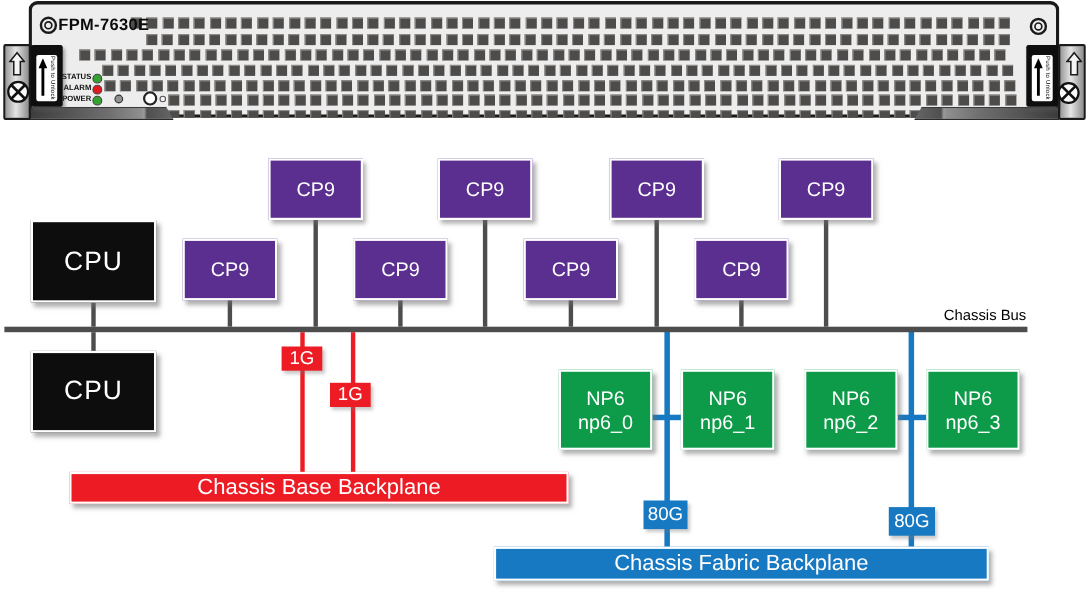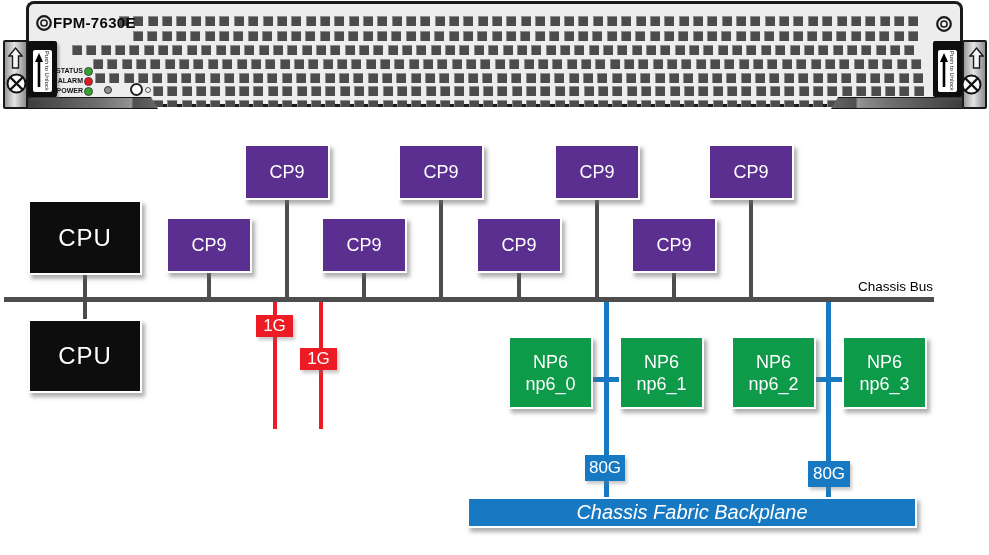--- a/index.html
+++ b/index.html
@@ -47,21 +47,21 @@
   .cp9{width:86px;height:56px;background:var(--cp9,#5b2f8f);font-size:18px;}
   .np6{width:85px;height:73px;background:var(--np6,#0d9a49);font-size:18px;flex-direction:column;line-height:22px;}
   .tag{position:absolute;color:#fff;display:flex;align-items:center;justify-content:center;
        box-shadow:2px 3px 3px rgba(120,120,120,.4);}
   .tag-1g{width:37px;height:22px;background:var(--base,#ed1c24);font-size:17px;}
   .tag-80g{height:26px;background:var(--fabric,#1779c1);font-size:17px;}
   .backplane{position:absolute;height:29px;box-sizing:border-box;border:2px solid #fff;color:#fff;
              font-size:20px;display:flex;align-items:center;justify-content:center;
              box-shadow:3px 4px 4px rgba(110,110,110,.55);}
   .bp-base{left:63px;top:429px;width:454px;background:var(--base,#ed1c24);}
-  .bp-fabric{left:467px;top:497px;width:450px;height:31px;background:var(--fabric,#1779c1);font-style:italic;}
+  .bp-fabric{left:449px;top:497px;width:450px;height:31px;background:var(--fabric,#1779c1);}
 </style>
 </head>
 <body>
 
 <div class="stage">
 
   <div class="faceplate">
     <div id="vents">
         <i style="left: 93px; top: 15px;"></i>
         <i style="left: 107.35px; top: 15px;"></i>
@@ -574,14 +574,15 @@
   </div>
   <div class="block np6" style="left:731px;top:336px">
     <span>NP6</span>
     <span>np6_2</span>
   </div>
   <div class="block np6" style="left:842px;top:336px">
     <span>NP6</span>
     <span>np6_3</span>
   </div>
 
+  <div class="backplane bp-base">Chassis Base Backplane</div>
   <div class="backplane bp-fabric">Chassis Fabric Backplane</div>
 </div>
 
 </body></html>

